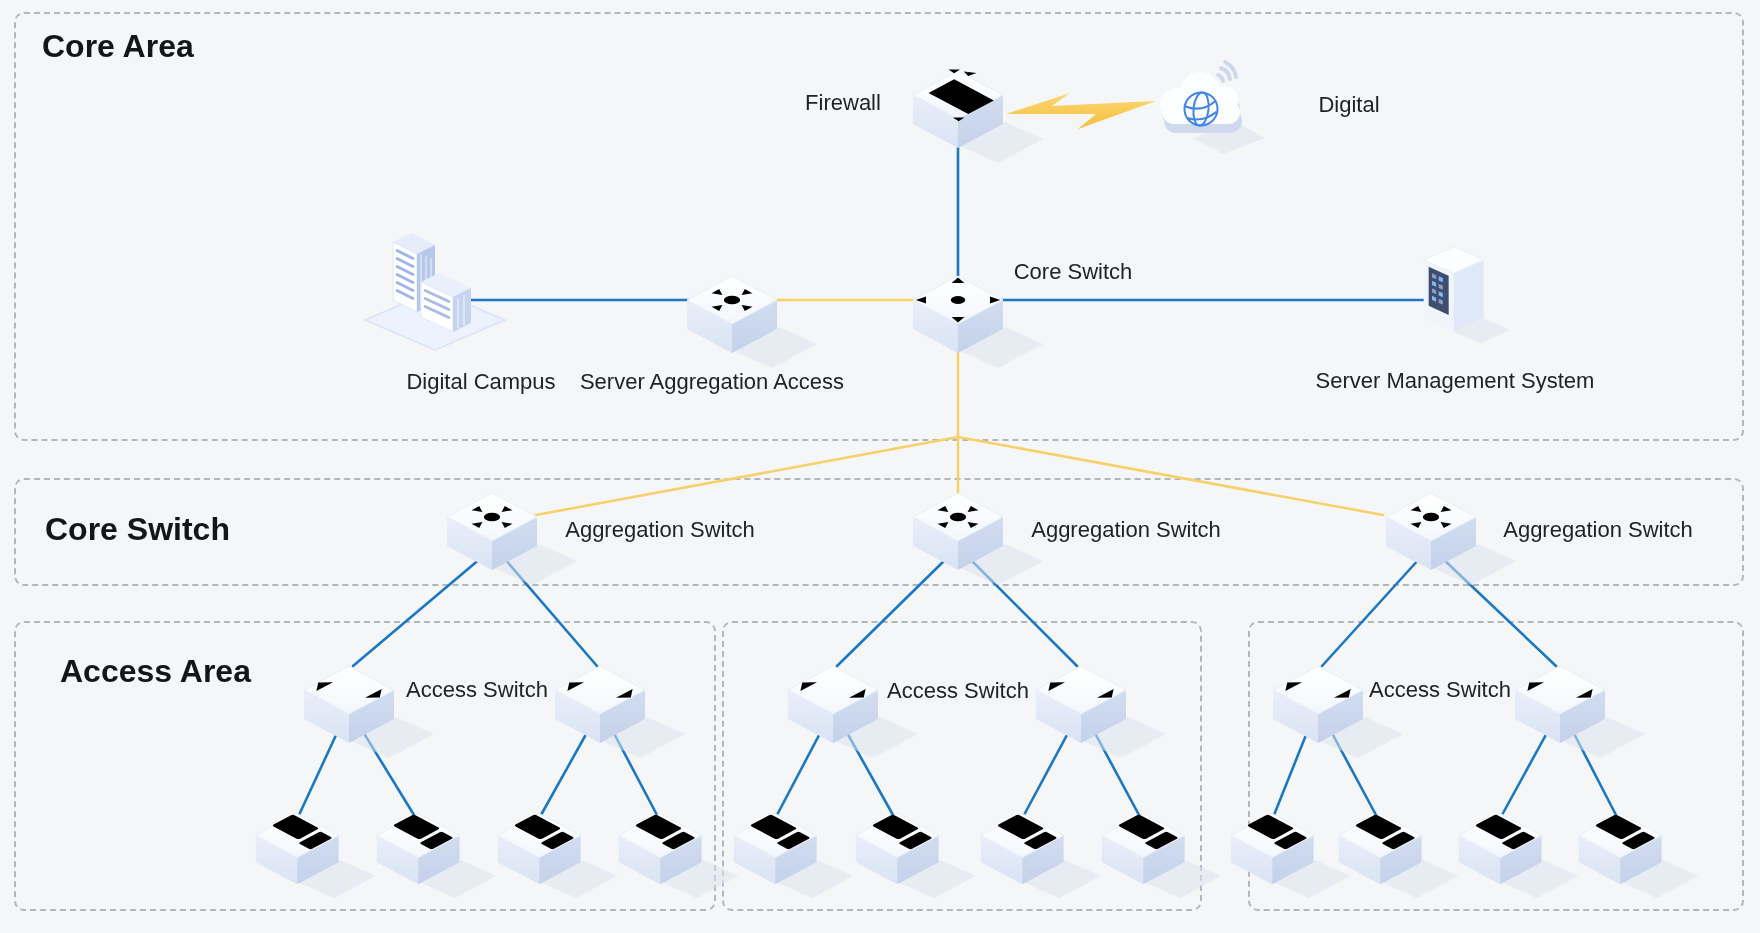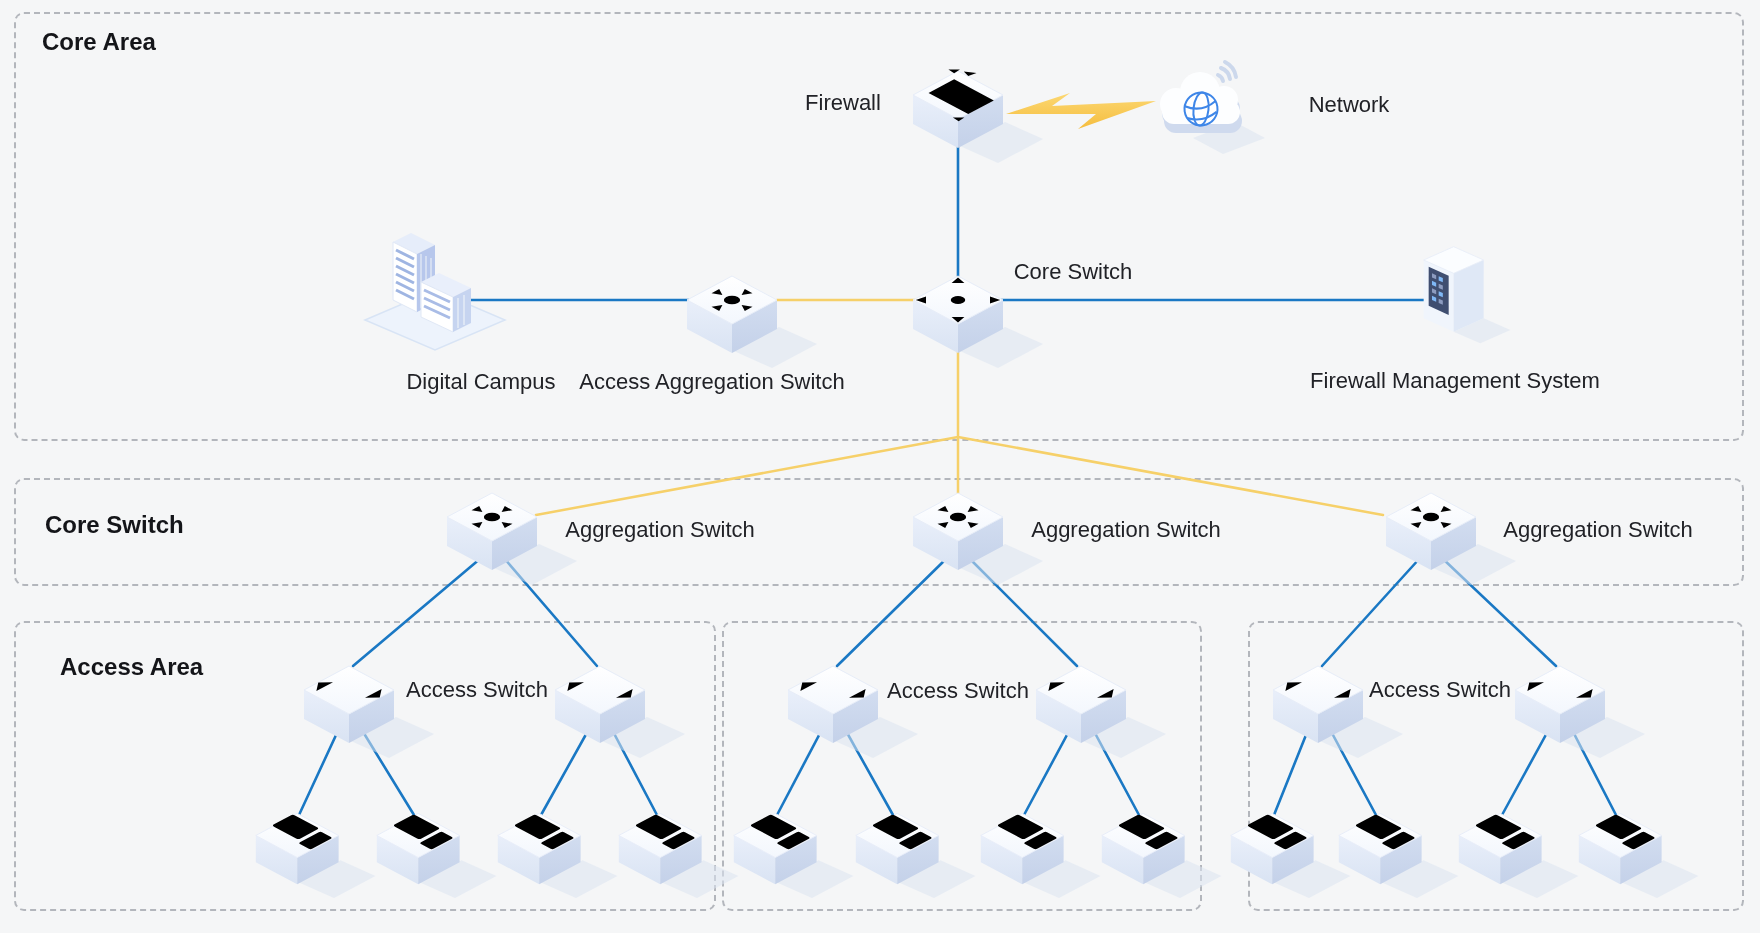--- a/index.html
+++ b/index.html
@@ -2,21 +2,21 @@
 <html><head>
 <meta charset="utf-8">
 <style>
   html,body{margin:0;padding:0;background:#e9eaec;}
   #stage{
     position:relative;width:1760px;height:933px;overflow:hidden;
     background:#f5f6f7;
     font-family:"Liberation Sans","DejaVu Sans",sans-serif;
   }
   .zone{position:absolute;border:2px dashed #b3b6bc;border-radius:10px;background:transparent;}
-  .sec-title{position:absolute;font-size:24px;font-weight:700;color:#141519;white-space:nowrap;}
+  .sec-title{position:absolute;font-size:32px;font-weight:700;color:#141519;white-space:nowrap;}
   .lbl{position:absolute;font-size:22px;color:#212227;white-space:nowrap;transform:translate(-50%,-50%);}
   .node{position:absolute;}
   .wires{position:absolute;left:0;top:0;z-index:1;}
   .node,.boltbox{z-index:2;}
   .lbl,.sec-title{z-index:3;}
 </style>
 </head>
 <body>
 
 <div id="stage">
@@ -444,25 +444,25 @@
         <use href="#cube-base"></use>
       <g class="gl">
           <g transform="matrix(0.6,0.32,-0.6,0.32,60,44)">
             <use href="#glyph-pc" x="-50" y="-50" width="100" height="100"></use>
           </g>
         </g>
       </svg>
   </div>
 
   <div class="lbl" style="left:843px;top:103px;">Firewall</div>
-  <div class="lbl" style="left:1349px;top:105px;">Network</div>
+  <div class="lbl" style="left:1349px;top:105px;">Digital</div>
   <div class="lbl" style="left:1073px;top:272px;">Core Switch</div>
   <div class="lbl" style="left:469px;top:382px;margin-left:12px;">Digital Campus</div>
-  <div class="lbl" style="left:712px;top:382px;">Access Aggregation Switch</div>
-  <div class="lbl" style="left:1455px;top:381px;">Firewall Management System</div>
+  <div class="lbl" style="left:712px;top:382px;">Server Aggregation Access</div>
+  <div class="lbl" style="left:1455px;top:381px;">Server Management System</div>
   <div class="lbl" style="left:660px;top:530px;">Aggregation Switch</div>
   <div class="lbl" style="left:1126px;top:530px;">Aggregation Switch</div>
   <div class="lbl" style="left:1598px;top:530px;">Aggregation Switch</div>
   <div class="lbl" style="left:477px;top:690px;">Access Switch</div>
   <div class="lbl" style="left:958px;top:691px;">Access Switch</div>
   <div class="lbl" style="left:1440px;top:690px;">Access Switch</div>
 
 </div>
 
 </body></html>

